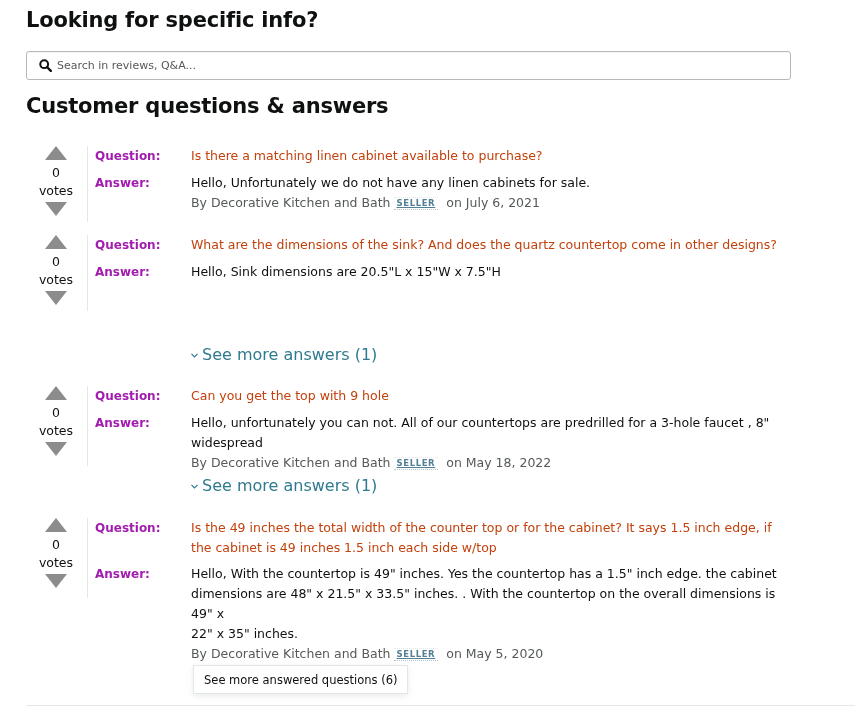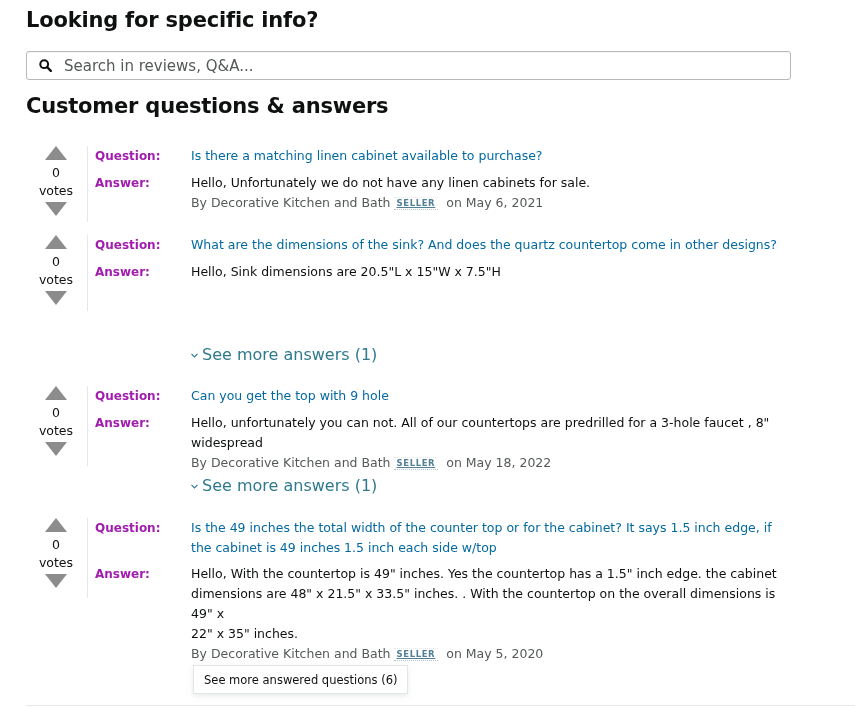--- a/index.html
+++ b/index.html
@@ -21,21 +21,21 @@
       width: 765px; height: 29px;
       border: 1px solid #b8b8b8; border-radius: 3px;
       background: #fff;
       box-shadow: 0 1px 0 rgba(255,255,255,.5), inset 0 1px 0 rgba(0,0,0,.04);
       display: flex; align-items: center;
     }
     .search-icon { width: 20px; height: 20px; margin-left: 8px; display: flex; align-items: center; justify-content: center; }
     .search-input {
       border: none; outline: none; background: transparent;
       font-family: "DejaVu Sans", "Liberation Sans", sans-serif;
-      font-size: 15px; color: #555; width: 700px; margin-left: 9px;
+      font-size: 11px; color: #555; width: 700px; margin-left: 2px;
     }
     .search-input::placeholder { color: #565959; }
 
     .h-cqa {
       position: absolute; left: 26px; top: 92px;
       font-size: 21px; font-weight: bold; letter-spacing: -0.2px;
       color: #0f1111; line-height: 28px;
     }
 
     .qa-block { position: absolute; left: 0; width: 855px; }
@@ -45,21 +45,21 @@
     }
     .vote-up, .vote-down { width: 22px; height: 14px; cursor: pointer; display: block; }
     .vote-count { font-size: 12.5px; line-height: 19px; color: #0f1111; text-align: center; margin-top: 3px; }
     .vote-label { font-size: 12.5px; line-height: 18px; color: #0f1111; text-align: center; }
     .vote-down { margin-top: 2px; }
     .vdivider { position: absolute; left: 87px; top: 0; width: 1px; height: 76px; background: #e7e7e7; }
 
     .row { position: absolute; left: 95px; display: flex; }
     .row-label { width: 96px; font-size: 12px; font-weight: bold; color: #a21caf; line-height: 20px; }
     .row-body { width: 595px; font-size: 12.5px; line-height: 20px; color: #0f1111; }
-    .q-link { color: #0369a1; text-decoration: none; cursor: pointer; }
+    .q-link { color: #c2410c; text-decoration: none; cursor: pointer; }
     .by-line { color: #565959; font-size: 12.5px; line-height: 20px; white-space: nowrap; }
     .seller-badge {
       display: inline-block; font-size: 8.5px; font-weight: bold; letter-spacing: 0.6px;
       color: #527f94; border-bottom: 1px dotted #b7c6cc; border-top: 1px dotted #e3e8ea;
       padding: 0 3px; margin: 0 8px 0 3px; line-height: 11px; vertical-align: 1px; text-decoration: underline;
     }
     .see-more {
       position: absolute; left: 191px; font-size: 16px; color: #2f7a8f; cursor: pointer;
       line-height: 20px; display: flex; align-items: center;
     }
@@ -109,21 +109,21 @@
     <div class="vdivider"></div>
     <div class="row" style="top:0;">
       <div class="row-label">Question:</div>
       <div class="row-body"><a class="q-link">Is there a matching linen cabinet available to purchase?</a></div>
     </div>
     <div class="row" style="top:27px;">
       <div class="row-label">Answer:</div>
       <div class="row-body">
         <div>Hello, Unfortunately we do not have any linen cabinets for sale.</div>
         <div class="by-line">
-          <span>By Decorative Kitchen and Bath</span><span class="seller-badge">SELLER</span><span>on May 6, 2021</span>
+          <span>By Decorative Kitchen and Bath</span><span class="seller-badge">SELLER</span><span>on July 6, 2021</span>
         </div>
       </div>
     </div>
   </div>
 
   <div class="qa-block" style="top:235px;">
     <div class="vote-col">
       <svg class="vote-up" viewBox="0 0 22 14">
           <polygon points="11,0 22,14 0,14" fill="#8c8c8c"></polygon>
         </svg>

